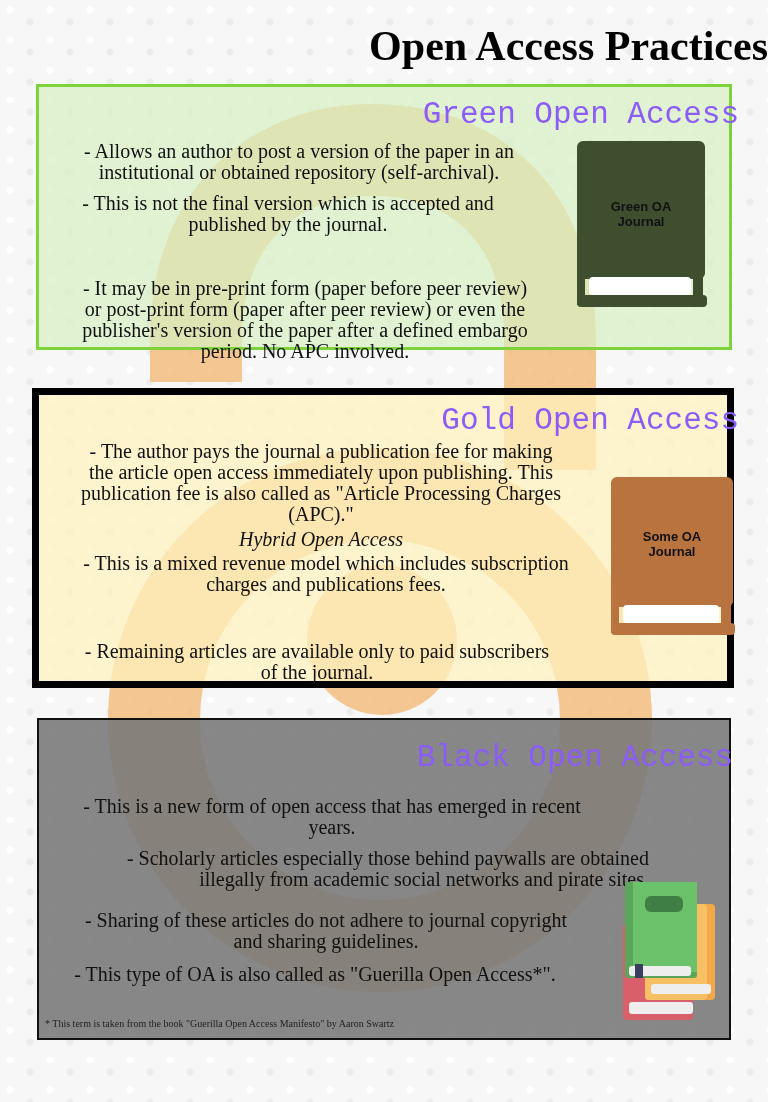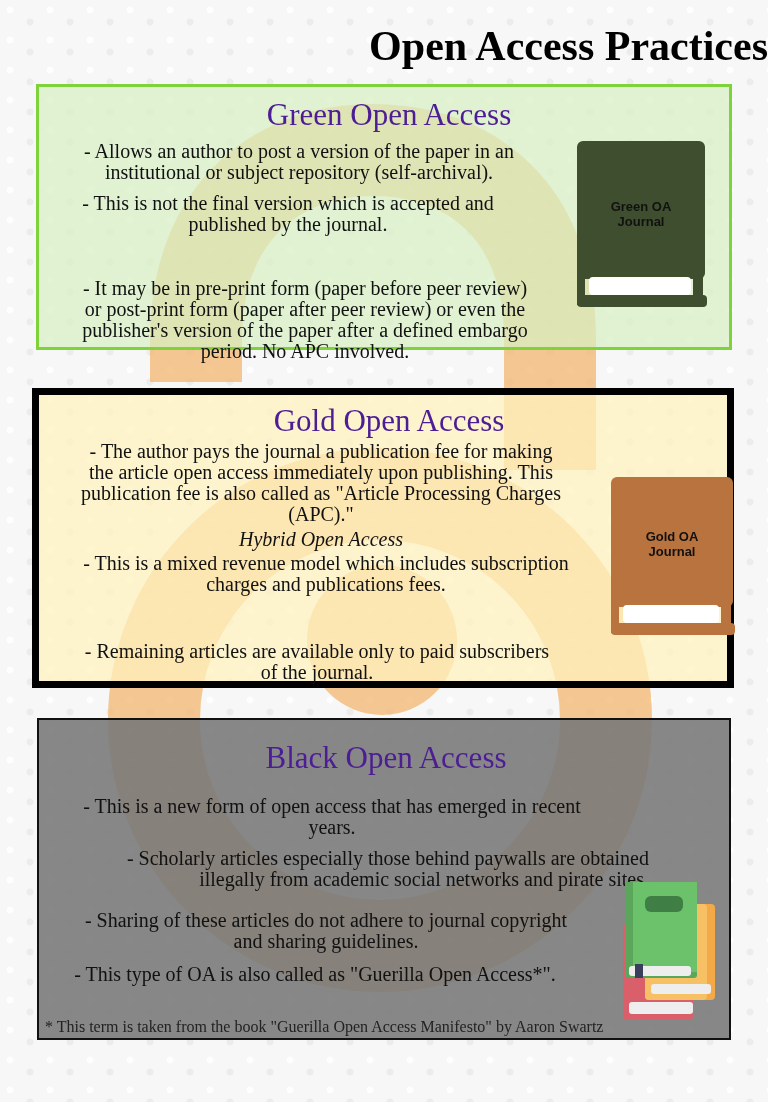--- a/index.html
+++ b/index.html
@@ -7,29 +7,29 @@
   .bgpattern{position:absolute;inset:0;
     background-image:radial-gradient(circle at 10px 10px, rgba(255,255,255,0.9) 3px, transparent 4px),
       radial-gradient(circle at 30px 22px, rgba(235,235,235,0.9) 3px, transparent 4px);
     background-size:40px 30px;}
   .logo{position:absolute;left:0;top:0;width:768px;height:1102px;}
   .title{position:absolute;left:0;top:22px;width:768px;text-align:right;font-family:"Liberation Serif",serif;font-weight:bold;font-size:42px;color:#000;letter-spacing:0px;}
   .box{position:absolute;box-sizing:border-box;}
   .green{left:36px;top:84px;width:696px;height:266px;border:3px solid #7ed23a;background:rgba(215,240,195,0.72);}
   .gold{left:32px;top:388px;width:702px;height:300px;border:7px solid #000000;background:rgba(255,243,190,0.72);}
   .black{left:37px;top:718px;width:694px;height:322px;border:2px solid #111;background:rgba(120,120,120,0.88);}
-  .heading{position:absolute;text-align:center;font-family:Liberation Serif, serif;color:#4c1d95;}
+  .heading{position:absolute;text-align:right;font-family:Liberation Mono, monospace;color:#8b5cf6;}
   .para{position:absolute;text-align:center;font-family:"Liberation Serif",serif;color:#111;line-height:21px;}
   .green .heading{left:0;width:700px;top:10px;font-size:31px;}
   .gold .heading{left:0;width:700px;top:8px;font-size:31px;}
   .black .heading{left:0;width:694px;top:20px;font-size:31px;}
   .p{font-size:20px;}
   .italic{font-style:italic;text-align:center;}
   .book{position:absolute;}
-  .foot{position:absolute;left:6px;top:298px;font-size:16px;color:#222;font-family:"Liberation Serif",serif;}
+  .foot{position:absolute;left:6px;top:298px;font-size:10px;color:#222;font-family:"Liberation Serif",serif;}
   .booklabel{position:absolute;font-family:"Liberation Sans",sans-serif;font-weight:bold;font-size:13px;color:#111;text-align:center;line-height:15px;}
 </style>
 </head>
 <body>
 
 <div class="bgpattern"></div>
 
 <svg class="logo" viewBox="0 0 768 1102" xmlns="http://www.w3.org/2000/svg">
   <g fill="none" stroke="#f3b36a" stroke-opacity="0.72">
 
@@ -39,21 +39,21 @@
   </g>
   <circle cx="382" cy="640" r="75" fill="#f3b36a" fill-opacity="0.72"></circle>
 </svg>
 
 <div class="title">Open Access Practices</div>
 
 <div class="box green">
   <div class="heading">Green Open Access</div>
   <div class="para p" style="left:4px;width:512px;top:54px;">
     <div>- Allows an author to post a version of the paper in an</div>
-    <div>institutional or subject repository (self-archival).</div>
+    <div>institutional or obtained repository (self-archival).</div>
   </div>
   <div class="para p" style="left:4px;width:490px;top:106px;">
     <div>- This is not the final version which is accepted and</div>
     <div>published by the journal.</div>
   </div>
   <div class="para p" style="left:4px;width:524px;top:153px;margin-top:38px;">
     <div>- It may be in pre-print form (paper before peer review)</div>
     <div>or post-print form (paper after peer review) or even the</div>
     <div>publisher's version of the paper after a defined embargo</div>
     <div>period. No APC involved.</div>
@@ -89,21 +89,21 @@
     <div>of the journal.</div>
   </div>
   <svg class="book" style="left:572px;top:82px;" width="126" height="162">
     <rect x="0" y="0" width="122" height="130" rx="6" fill="#b9733f"></rect>
     <rect x="0" y="100" width="8" height="56" fill="#b9733f"></rect>
     <rect x="0" y="146" width="124" height="12" rx="4" fill="#b9733f"></rect>
     <rect x="12" y="128" width="96" height="18" rx="4" fill="#ffffff"></rect>
     <rect x="110" y="122" width="10" height="28" fill="#b9733f"></rect>
   </svg>
   <div class="booklabel" style="left:572px;top:134px;width:122px;">
-    <div>Gold OA</div>
+    <div>Some OA</div>
     <div>Journal</div>
   </div>
 </div>
 
 <div class="box black">
   <div class="heading">Black Open Access</div>
   <div class="para p" style="left:4px;width:578px;top:76px;">
     <div>- This is a new form of open access that has emerged in recent</div>
     <div>years.</div>
   </div>

